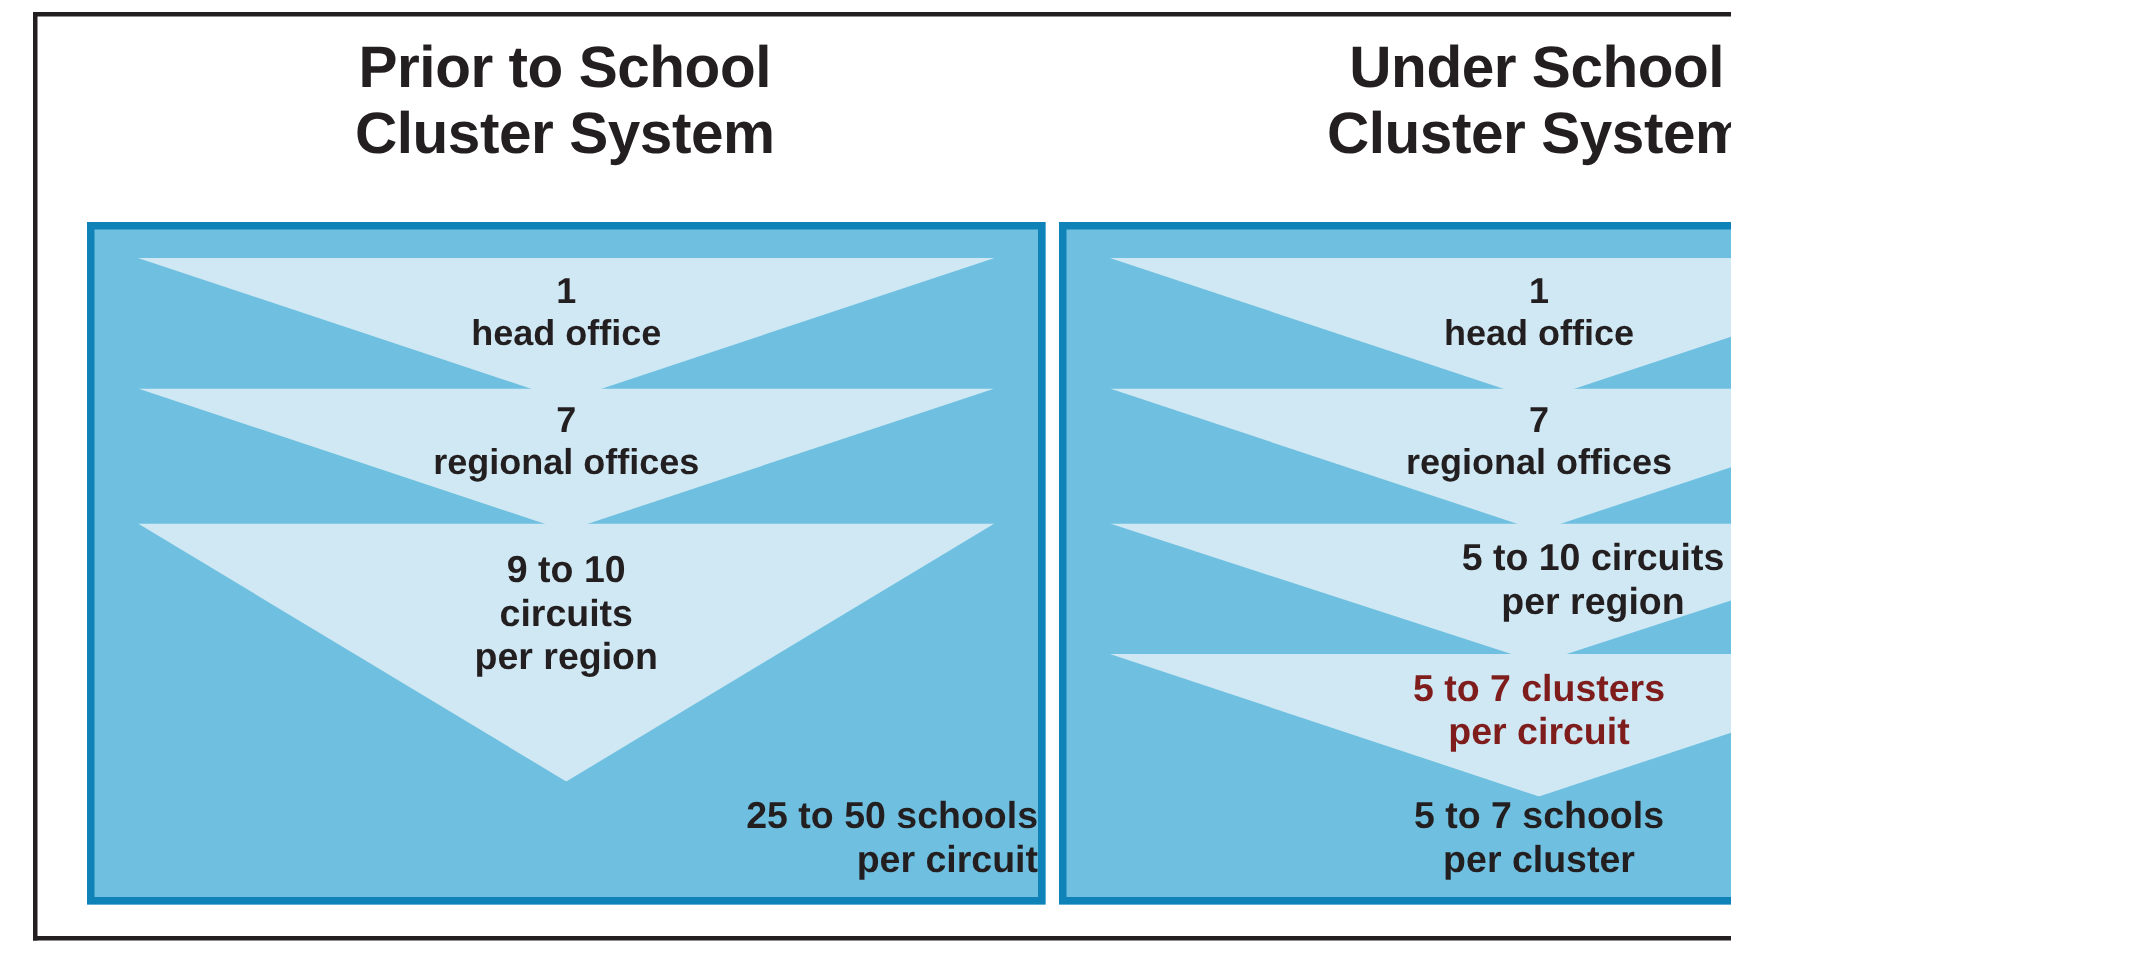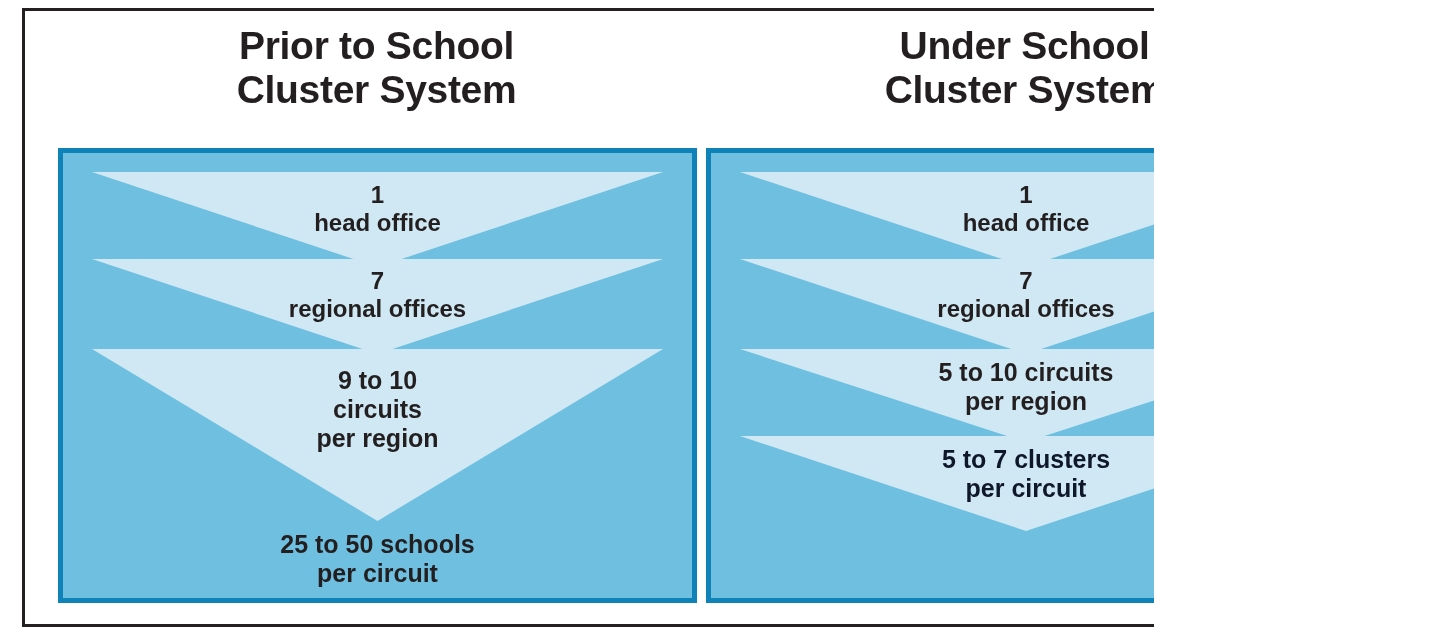--- a/index.html
+++ b/index.html
@@ -92,21 +92,21 @@
   .row-label {
     position: absolute;
     left: 0;
     width: 100%;
     text-align: center;
     color: #231f20;
     font-weight: bold;
     line-height: 1.16;
     white-space: pre-line;
   }
-  .row-label.accent { color: #0f172a; }
+  .row-label.accent { color: #7f1d1d; }
 </style>
 </head>
 <body>
 
 <div id="page">
 
   <div class="frame-top"></div>
   <div class="frame-left"></div>
   <div class="frame-right"></div>
   <div class="frame-bottom"></div>
@@ -143,21 +143,21 @@
       <div class="row-label" style="top:28px; font-size:24px;">1
 head office</div>
 
       <div class="row-label" style="top:114px; font-size:24px;">7
 regional offices</div>
 
       <div class="row-label" style="top:213px; font-size:25px;">9 to 10
 circuits
 per region</div>
 
-      <div class="row-label" style="top:377px; font-size:25px;">25 to 50 schools
+      <div class="row-label" style="top:377px; font-size:25px;text-align:right;">25 to 50 schools
 per circuit</div>
 
     </div>
   </div>
 
   <div class="panel right">
 
     <div class="panel-title">Under School
 Cluster System</div>
 
@@ -190,23 +190,25 @@
         </div>
 
       </div>
 
       <div class="row-label" style="top:28px; font-size:24px;">1
 head office</div>
 
       <div class="row-label" style="top:114px; font-size:24px;">7
 regional offices</div>
 
-      <div class="row-label" style="top:205px; font-size:25px;">5 to 10 circuits
+      <div class="row-label" style="top:205px; font-size:25px;margin-left:36px;">5 to 10 circuits
 per region</div>
 
       <div class="row-label accent" style="top:292px; font-size:25px;">5 to 7 clusters
 per circuit</div>
 
+      <div class="row-label" style="top:377px; font-size:25px;">5 to 7 schools
+per cluster</div>
 
     </div>
   </div>
 
 </div>
 
 </body></html>

